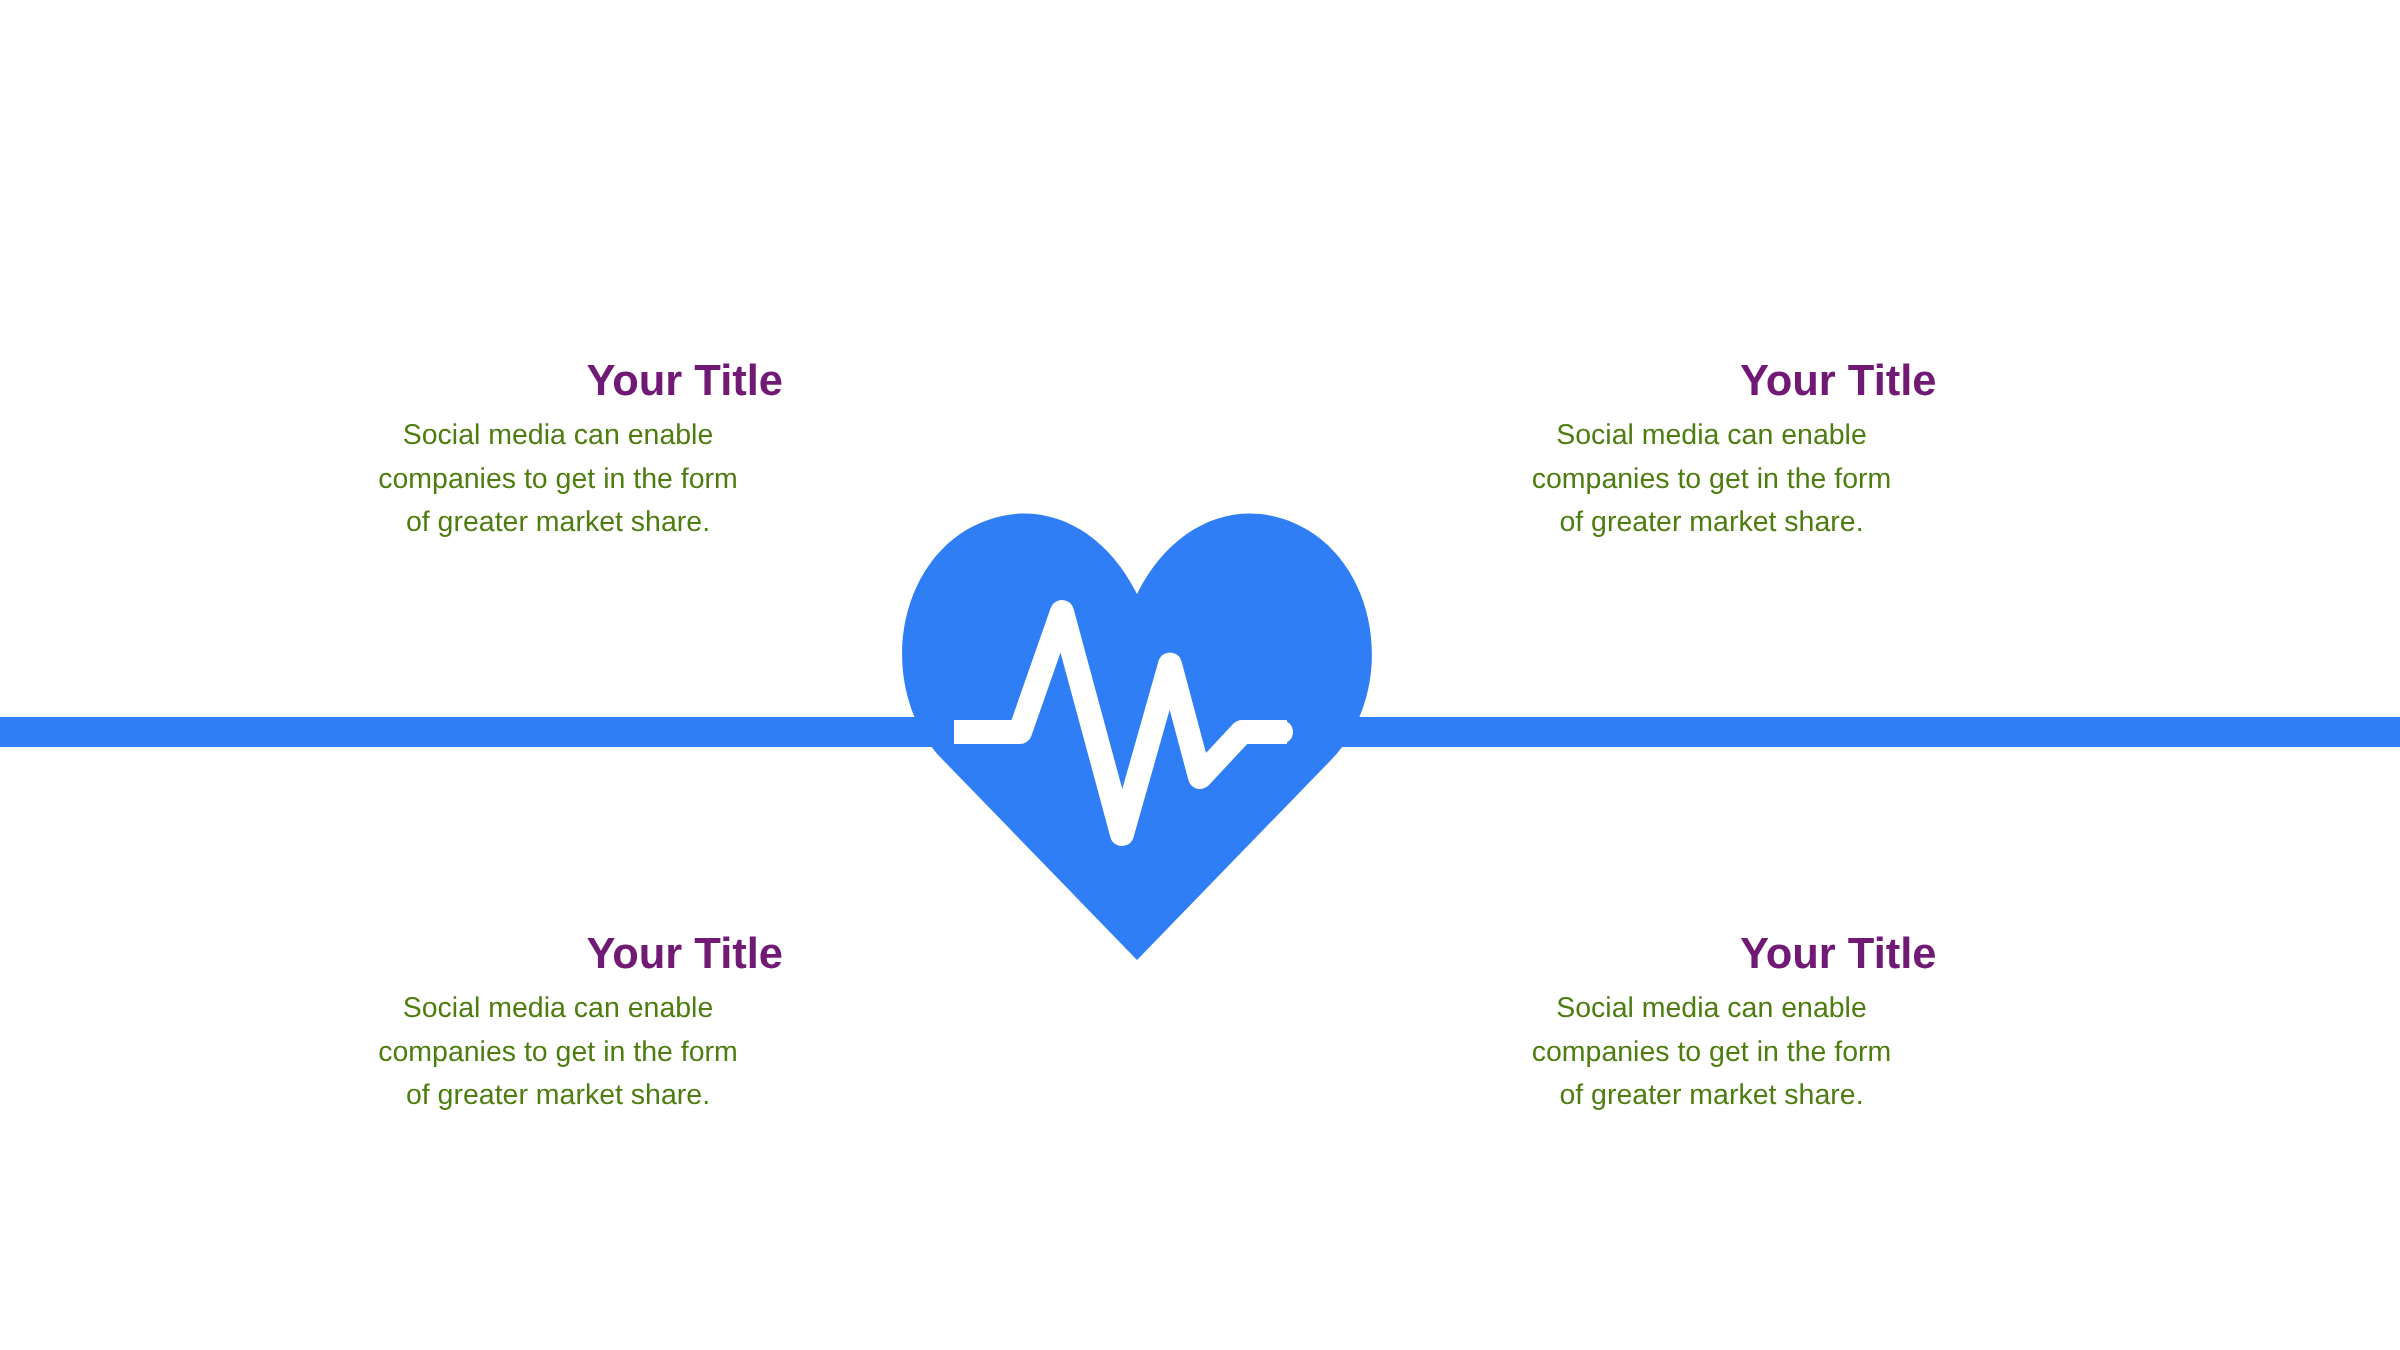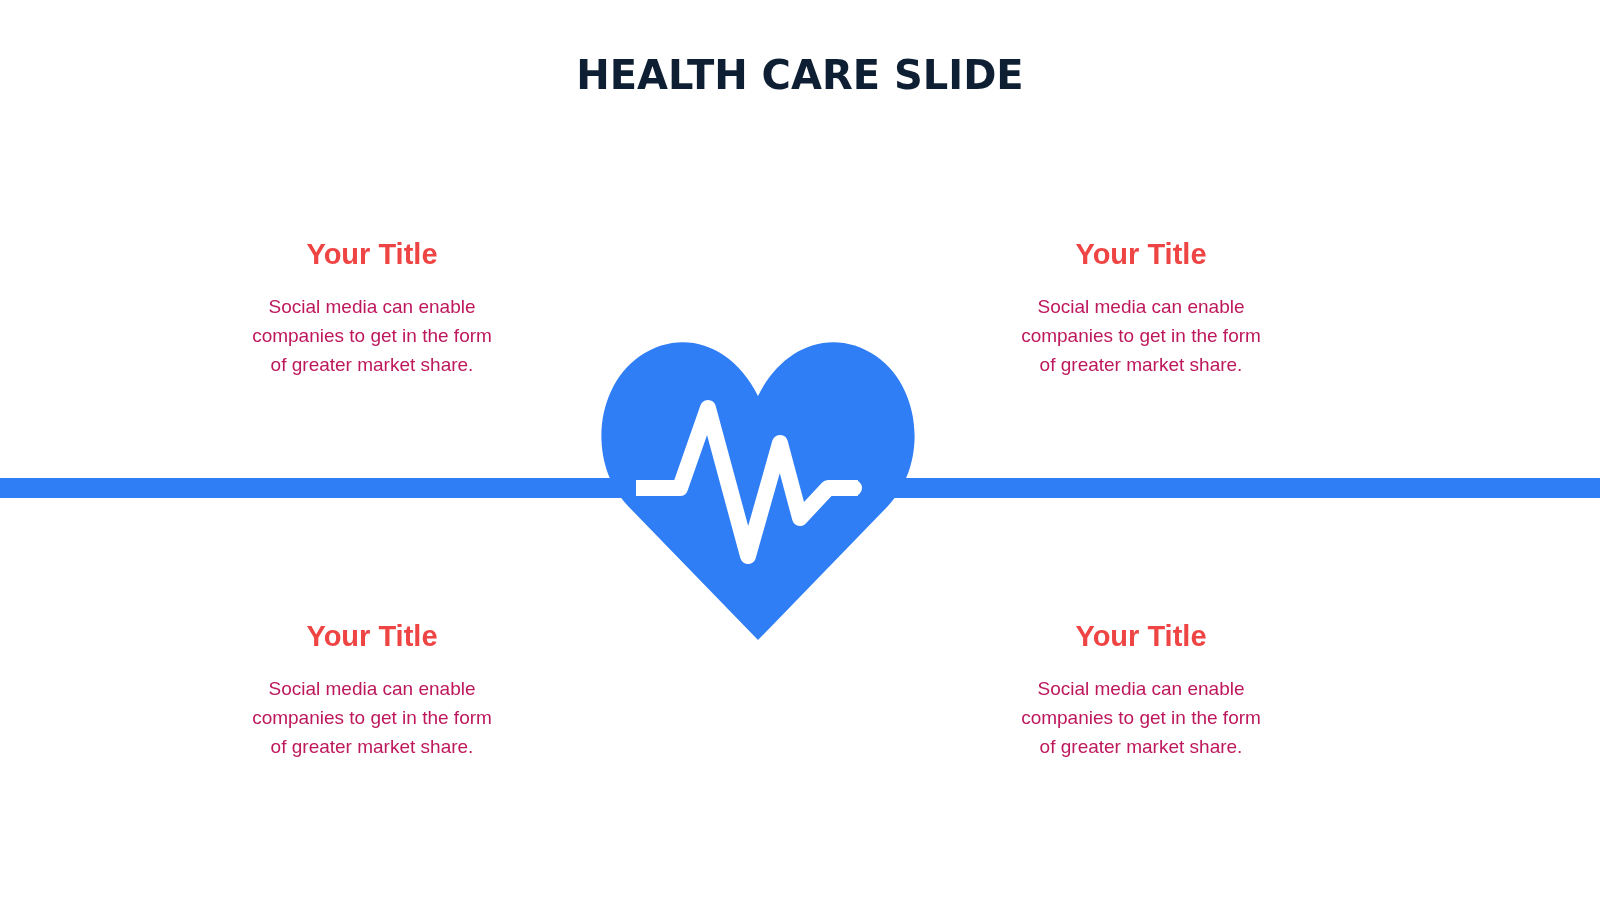--- a/index.html
+++ b/index.html
@@ -20,32 +20,31 @@
     .pulse-line {
       position: absolute; left: 0; top: 478px; width: 1600px; height: 20px;
       background: #2f7ef5;
     }
     .heart {
       position: absolute; left: 600px; top: 338px; width: 316px; height: 302px;
     }
     .block {
       position: absolute; width: 300px; text-align: center; color: #222222;
     }
-    .block-title { font-weight: bold; font-size: 29px; line-height: 36px; color: #ef4444; }
-    .block-text { font-size: 19px; line-height: 29px; margin-top: 20px; color: #be185d; }
+    .block-title { font-weight: bold; font-size: 29px; line-height: 36px; color: #701a75; text-align: right; }
+    .block-text { font-size: 19px; line-height: 29px; margin-top: 4px; color: #4d7c0f; }
     .tl { left: 222px; top: 236px; }
     .tr { left: 991px; top: 236px; }
     .bl { left: 222px; top: 618px; }
     .br { left: 991px; top: 618px; }
   </style>
 </head>
 <body>
 
 <div class="header">
-  <div class="main-title">HEALTH CARE SLIDE</div>
 </div>
 
 <div class="pulse-line"></div>
 
 <svg class="heart" viewBox="0 0 316 302" xmlns="http://www.w3.org/2000/svg">
   <path d="M158 302 L28 168 C-12 126 -6 50 40 18 C82 -10 132 6 158 58 C184 6 234 -10 276 18 C322 50 328 126 288 168 Z" fill="#2f7ef5"></path>
   <polyline points="44,150 80,150 108,70 148,218 180,105 200,180 228,150 254,150" fill="none" stroke="#ffffff" stroke-width="16" stroke-linecap="round" stroke-linejoin="round"></polyline>
   <rect x="36" y="142" width="18" height="16" fill="#ffffff"></rect>
   <rect x="240" y="142" width="18" height="16" fill="#ffffff"></rect>
 </svg>

